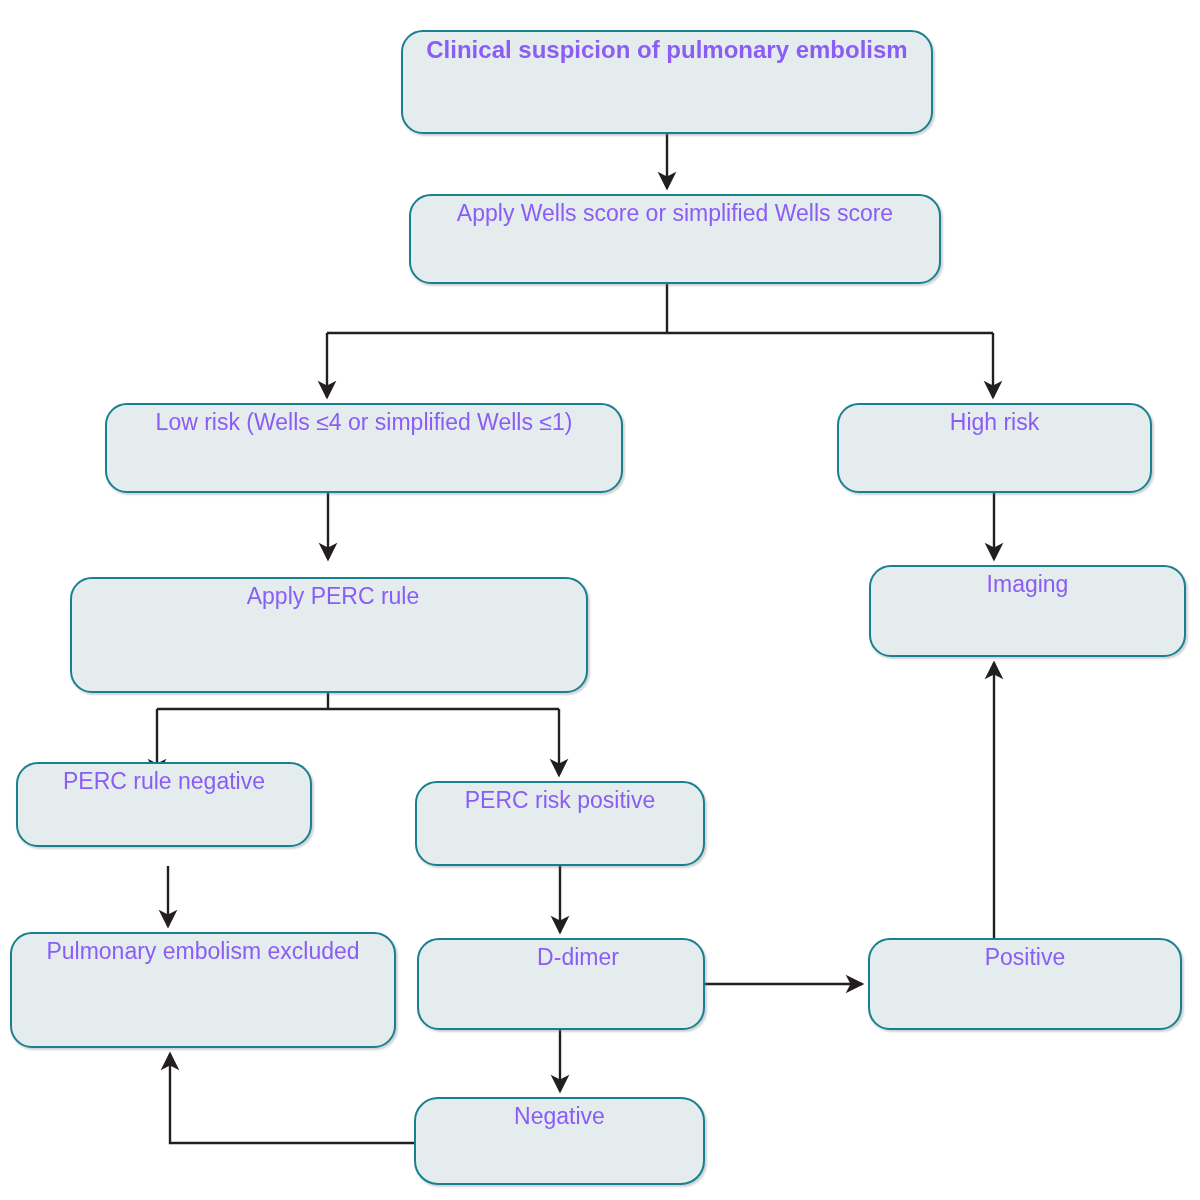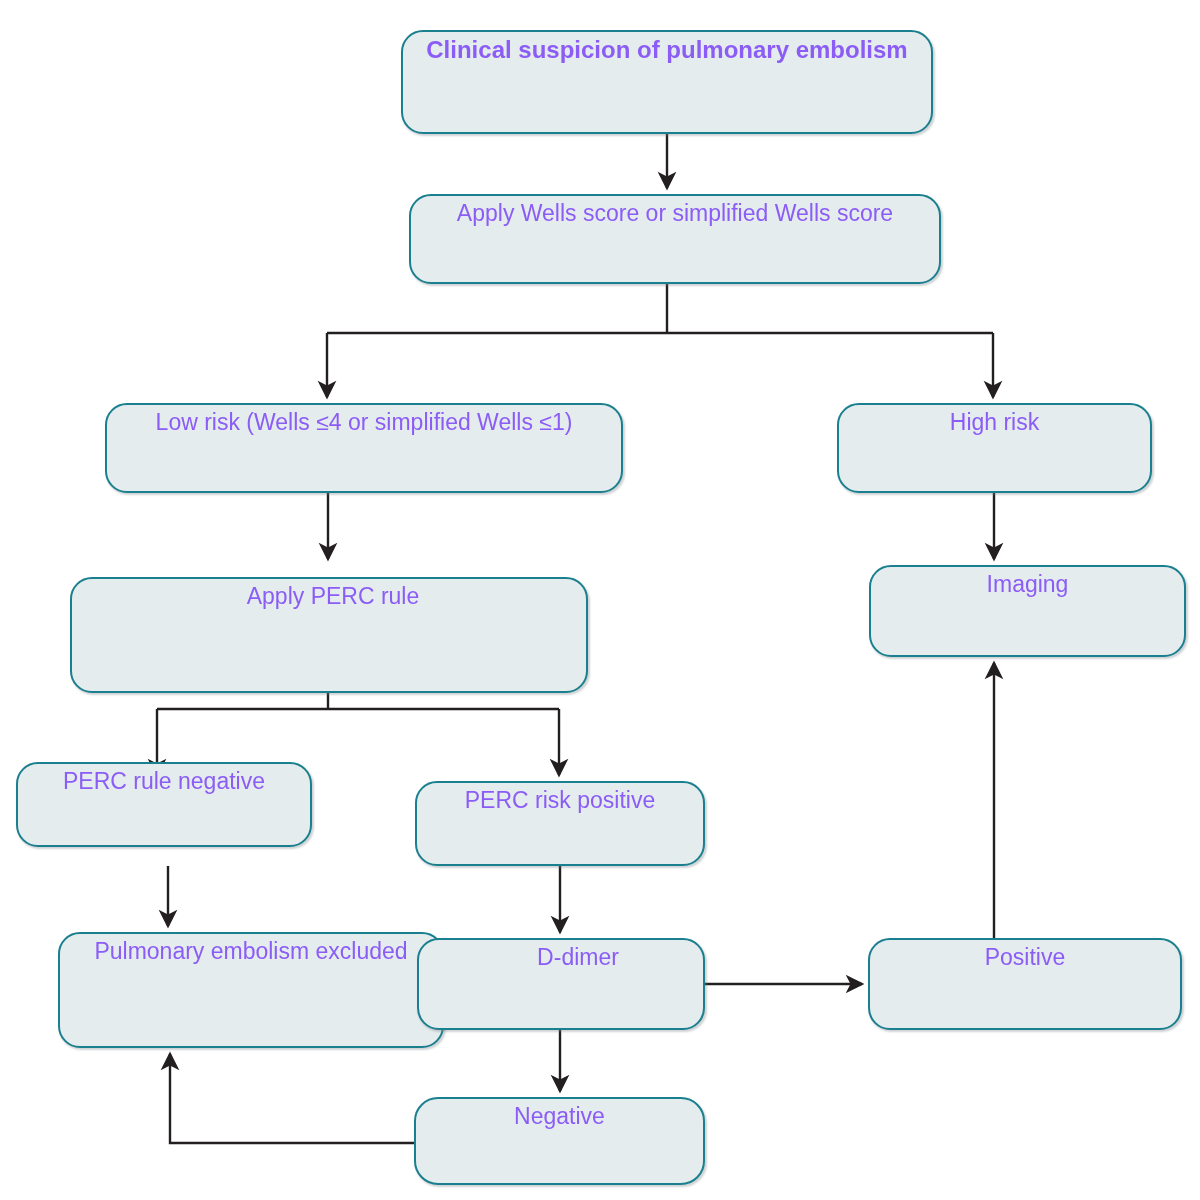--- a/index.html
+++ b/index.html
@@ -143,21 +143,21 @@
   </div>
 
   <div class="node" style="left:16px; top:762px; width:296px; height:85px;">
     <span class="label">PERC rule negative</span>
   </div>
 
   <div class="node" style="left:415px; top:781px; width:290px; height:85px;">
     <span class="label">PERC risk positive</span>
   </div>
 
-  <div class="node" style="left:10px; top:932px; width:386px; height:116px;margin-left:48px;">
+  <div class="node" style="left:10px; top:932px; width:386px; height:116px;">
     <span class="label">Pulmonary embolism excluded</span>
   </div>
 
   <div class="node" style="left:417px; top:938px; width:288px; height:92px;padding-left:46px;">
     <span class="label">D-dimer</span>
   </div>
 
   <div class="node" style="left:868px; top:938px; width:314px; height:92px;">
     <span class="label">Positive</span>
   </div>

